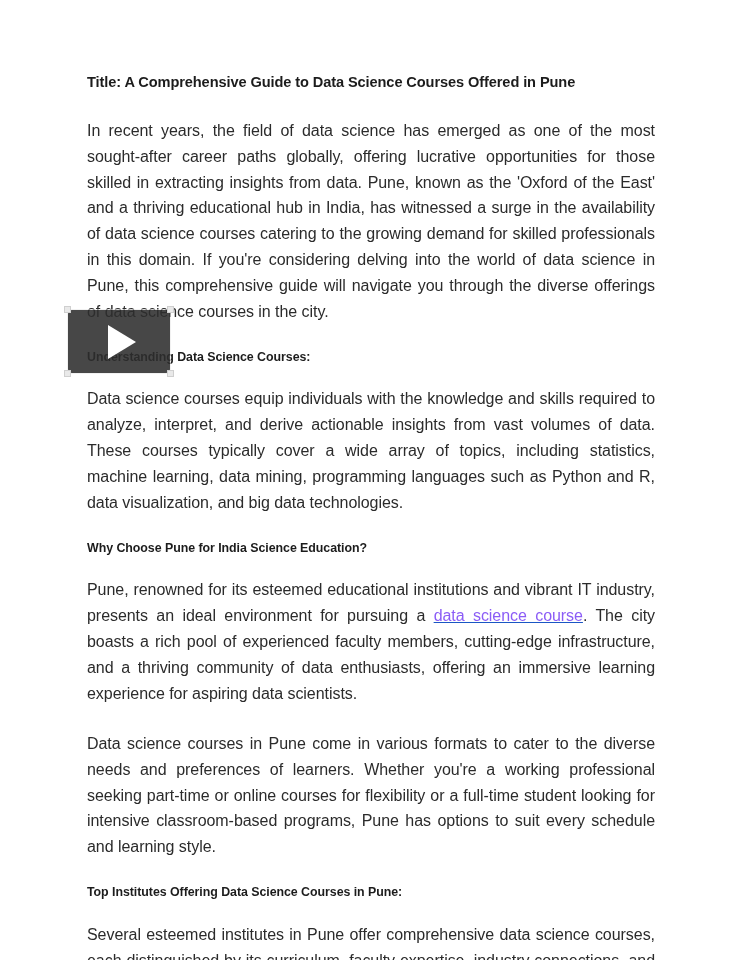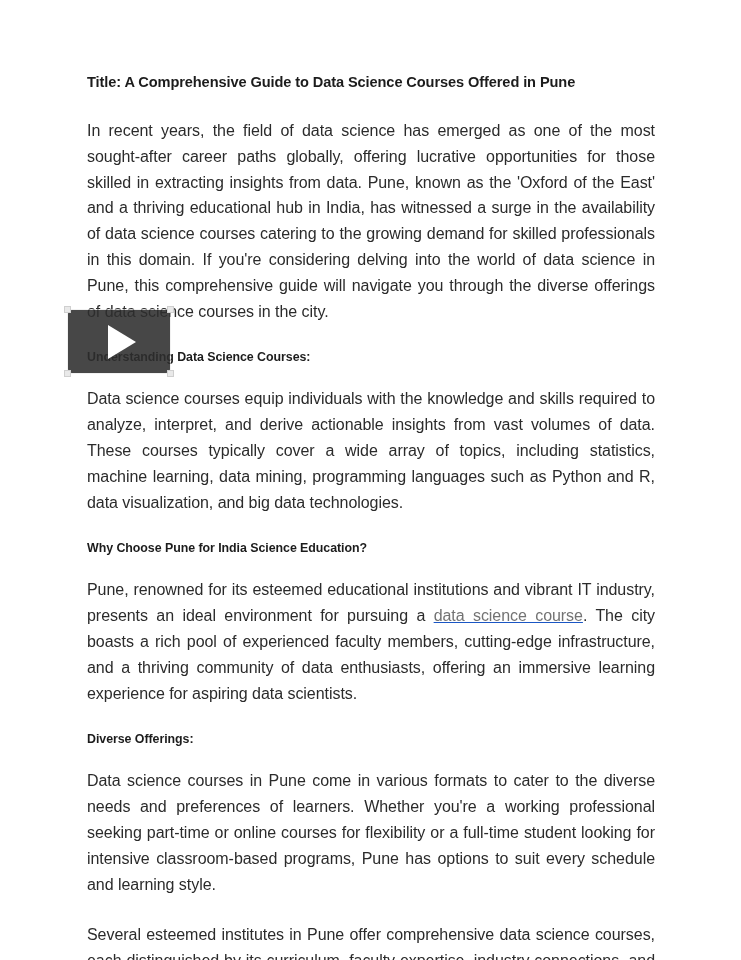--- a/index.html
+++ b/index.html
@@ -54,21 +54,21 @@
     font-size: 16px;
     color: #2b2b2b;
     line-height: 1.62;
     text-align: justify;
     text-justify: inter-word;
     margin: 0 0 24px 0;
     letter-spacing: -0.05px;
   }
 
   .body-par .doc-link {
-    color: #737373;
+    color: #8b5cf6;
     text-decoration-color: #1a56c4;
     text-underline-offset: 1px;
   }
 
   
   .video-overlay {
     position: absolute;
     left: 68px;
     top: 310px;
     width: 102px;
@@ -116,24 +116,24 @@
     <p class="body-par">In recent years, the field of data science has emerged as one of the most sought-after career paths globally, offering lucrative opportunities for those skilled in extracting insights from data. Pune, known as the 'Oxford of the East' and a thriving educational hub in India, has witnessed a surge in the availability of data science courses catering to the growing demand for skilled professionals in this domain. If you're considering delving into the world of data science in Pune, this comprehensive guide will navigate you through the diverse offerings of data science courses in the city.</p>
 
     <h2 class="section-heading">Understanding Data Science Courses:</h2>
 
     <p class="body-par">Data science courses equip individuals with the knowledge and skills required to analyze, interpret, and derive actionable insights from vast volumes of data. These courses typically cover a wide array of topics, including statistics, machine learning, data mining, programming languages such as Python and R, data visualization, and big data technologies.</p>
 
     <h2 class="section-heading">Why Choose Pune for India Science Education?</h2>
 
     <p class="body-par"><span>Pune, renowned for its esteemed educational institutions and vibrant IT industry, presents an ideal environment for pursuing a </span><a class="doc-link" href="#">data science course</a><span>. The city boasts a rich  pool of experienced faculty members, cutting-edge infrastructure, and a thriving  community of data enthusiasts, offering an immersive  learning experience  for aspiring  data scientists.</span></p>
 
-    <h2 class="section-heading">Diverse Offerings:</h2>
 
     <p class="body-par">Data science courses in Pune come in various formats to cater to the diverse needs and preferences of learners. Whether you're a working professional seeking part-time or online courses for flexibility or a full-time student looking for intensive classroom-based programs, Pune has options to suit every schedule and learning style.</p>
 
+    <h2 class="section-heading">Top Institutes Offering Data Science Courses in Pune:</h2>
 
     <p class="body-par">Several esteemed institutes in Pune offer comprehensive data science courses, each distinguished by its curriculum, faculty expertise, industry connections, and offerings assistance. Some prominent names include the Indian Institute of  Technology  (IIT)</p>
 
   </div>
 
   <div class="video-overlay">
     <div class="play-triangle"></div>
     <span class="handle tl"></span>
     <span class="handle tr"></span>
     <span class="handle bl"></span>

